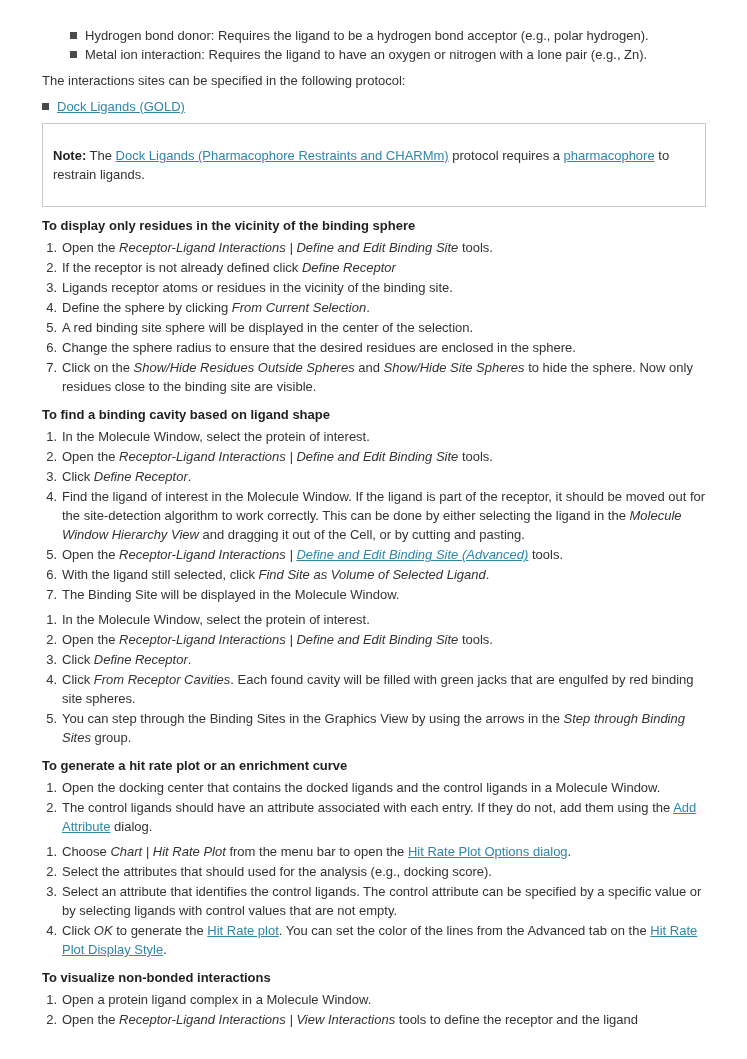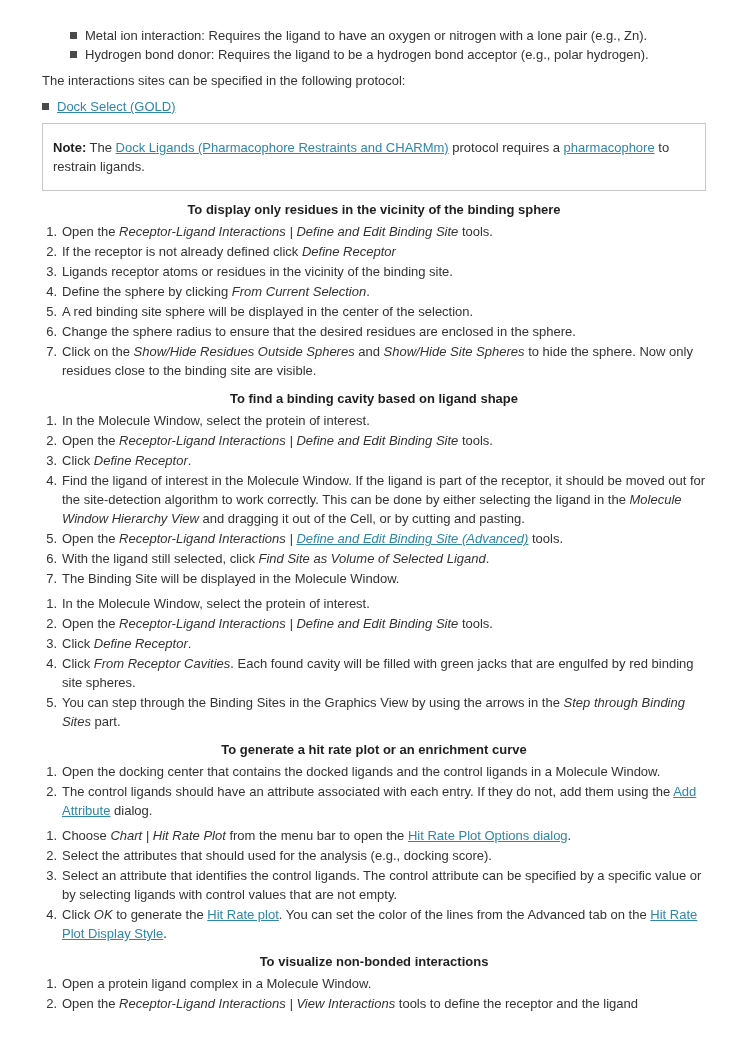--- a/index.html
+++ b/index.html
@@ -20,50 +20,50 @@
   .bullet-item{display:flex;align-items:flex-start;}
   .sq{flex:0 0 auto;width:7px;height:7px;background:#4a4a4a;margin:6px 8px 0 0;}
 
   
   ol.steps{margin:0 0 6px 0;padding:0;list-style:none;counter-reset:step;}
   ol.steps li{display:flex;align-items:flex-start;margin:0 0 1px 0;counter-increment:step;}
   ol.steps li .num{flex:0 0 auto;min-width:15px;text-align:right;margin-right:5px;}
   ol.steps li .li-text{flex:1 1 auto;}
 
   
-  .heading{font-weight:bold;color:#1f1f1f;margin:9px 0 3px 0;text-align:center;}
+  .heading{font-weight:bold;color:#1f1f1f;margin:9px 0 3px 0;}
 
   
-  .note{border:1px solid #c6c9c6;background:#ffffff;padding:14px 10px;margin:4px 0 9px 0;}
+  .note{border:1px solid #c6c9c6;background:#ffffff;padding:22px 10px;margin:4px 0 9px 0;}
 
   
   .seg-bold{font-weight:bold;color:#1f1f1f;}
   .seg-italic{font-style:italic;}
   a.seg-link,a.seg-link-italic{color:#2e86ab;text-decoration:underline;}
   a.seg-link-italic{font-style:italic;}
 </style>
 </head>
 <body>
 
 <div class="content">
     <div class="bullets indent-1">
       <div class="bullet-item">
         <span class="sq"></span>
-        <span class="li-text"><span>Metal ion interaction: Requires the ligand to have an oxygen or nitrogen with a lone pair (e.g., Zn).</span></span>
+        <span class="li-text"><span>Hydrogen bond donor: Requires the ligand to be a hydrogen bond acceptor (e.g., polar hydrogen).</span></span>
       </div>
       <div class="bullet-item">
         <span class="sq"></span>
-        <span class="li-text"><span>Hydrogen bond donor: Requires the ligand to be a hydrogen bond acceptor (e.g., polar hydrogen).</span></span>
+        <span class="li-text"><span>Metal ion interaction: Requires the ligand to have an oxygen or nitrogen with a lone pair (e.g., Zn).</span></span>
       </div>
     </div>
     <div class="para"><span>The interactions sites can be specified in the following protocol:</span></div>
     <div class="bullets">
       <div class="bullet-item">
         <span class="sq"></span>
-        <span class="li-text"><a href="#" class="seg-link">Dock Select (GOLD)</a></span>
+        <span class="li-text"><a href="#" class="seg-link">Dock Ligands (GOLD)</a></span>
       </div>
     </div>
     <div class="note"><span class="seg-bold">Note:</span><span> The </span><a href="#" class="seg-link">Dock Ligands (Pharmacophore Restraints and CHARMm)</a><span> protocol requires a </span><a href="#" class="seg-link">pharmacophore</a><span> to restrain ligands.</span></div>
     <div class="heading">To display only residues in the vicinity of the binding sphere</div>
     <ol class="steps">
       <li>
         <span class="num">1.</span>
         <span class="li-text"><span>Open the </span><span class="seg-italic">Receptor-Ligand Interactions | Define and Edit Binding Site</span><span> tools.</span></span>
       </li>
       <li>
@@ -134,21 +134,21 @@
       <li>
         <span class="num">3.</span>
         <span class="li-text"><span>Click </span><span class="seg-italic">Define Receptor</span><span>.</span></span>
       </li>
       <li>
         <span class="num">4.</span>
         <span class="li-text"><span>Click </span><span class="seg-italic">From Receptor Cavities</span><span>. Each found cavity will be filled with green jacks that are engulfed by red binding site spheres.</span></span>
       </li>
       <li>
         <span class="num">5.</span>
-        <span class="li-text"><span>You can step through the Binding Sites in the Graphics View by using the arrows in the </span><span class="seg-italic">Step through Binding Sites</span><span> part.</span></span>
+        <span class="li-text"><span>You can step through the Binding Sites in the Graphics View by using the arrows in the </span><span class="seg-italic">Step through Binding Sites</span><span> group.</span></span>
       </li>
     </ol>
     <div class="heading">To generate a hit rate plot or an enrichment curve</div>
     <ol class="steps">
       <li>
         <span class="num">1.</span>
         <span class="li-text"><span>Open the docking center that contains the docked ligands and the control ligands in a Molecule Window.</span></span>
       </li>
       <li>
         <span class="num">2.</span>

